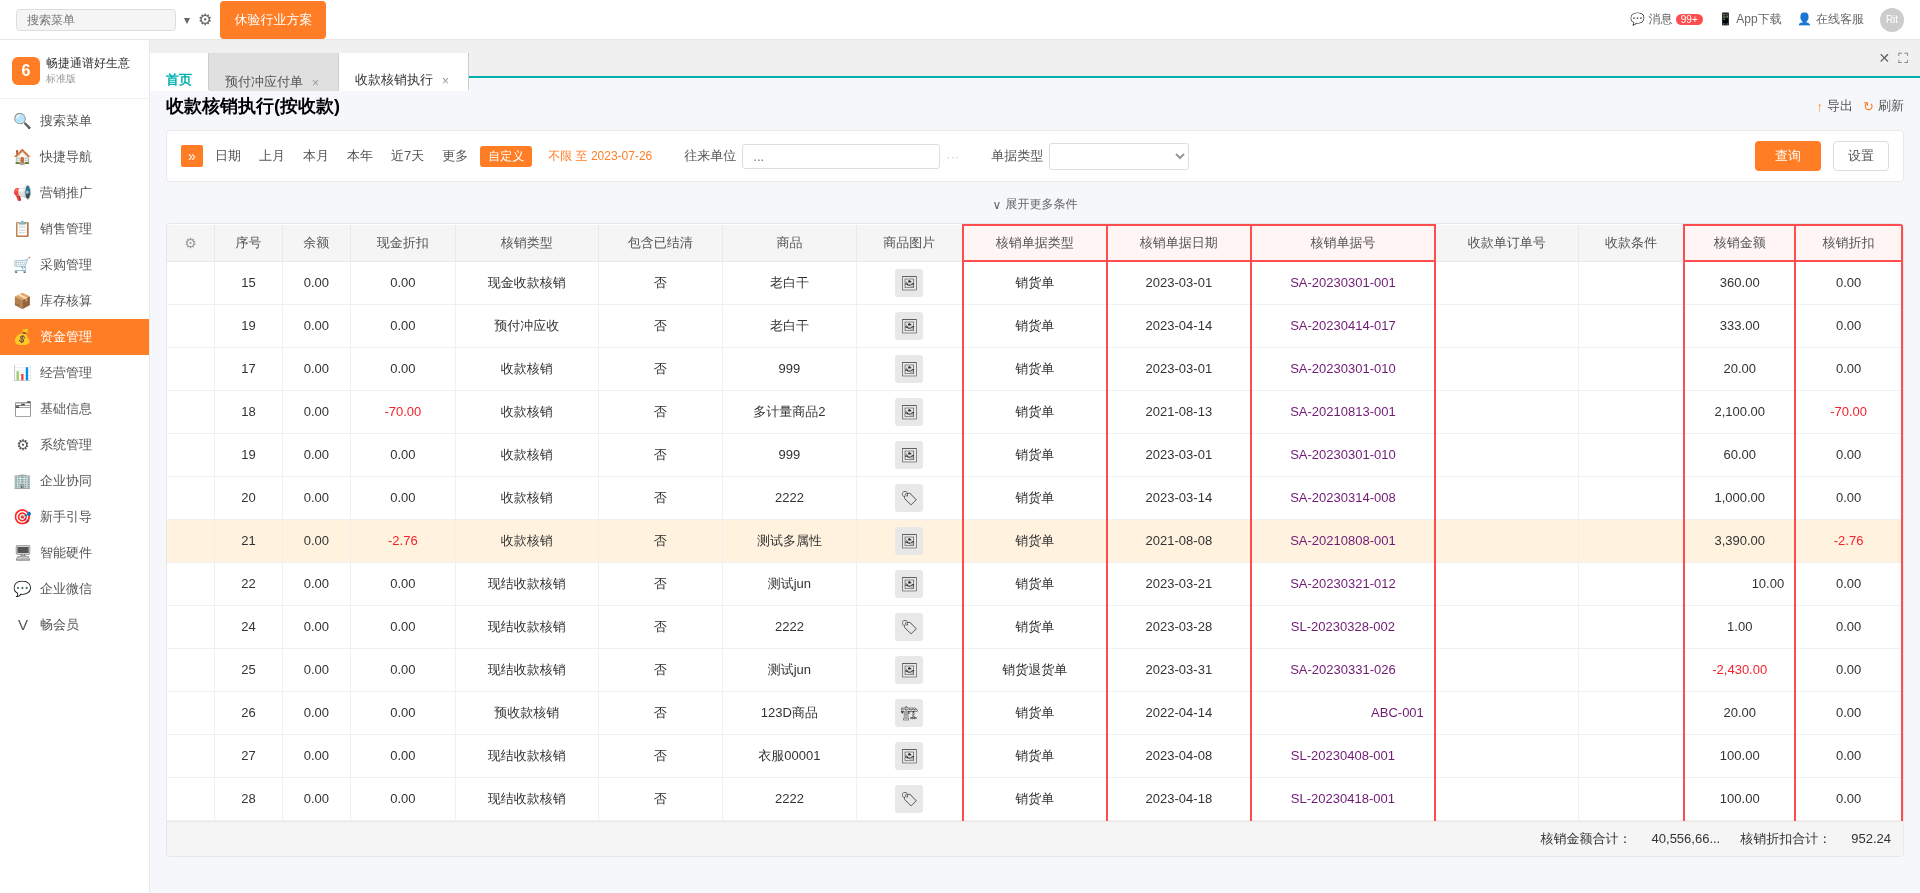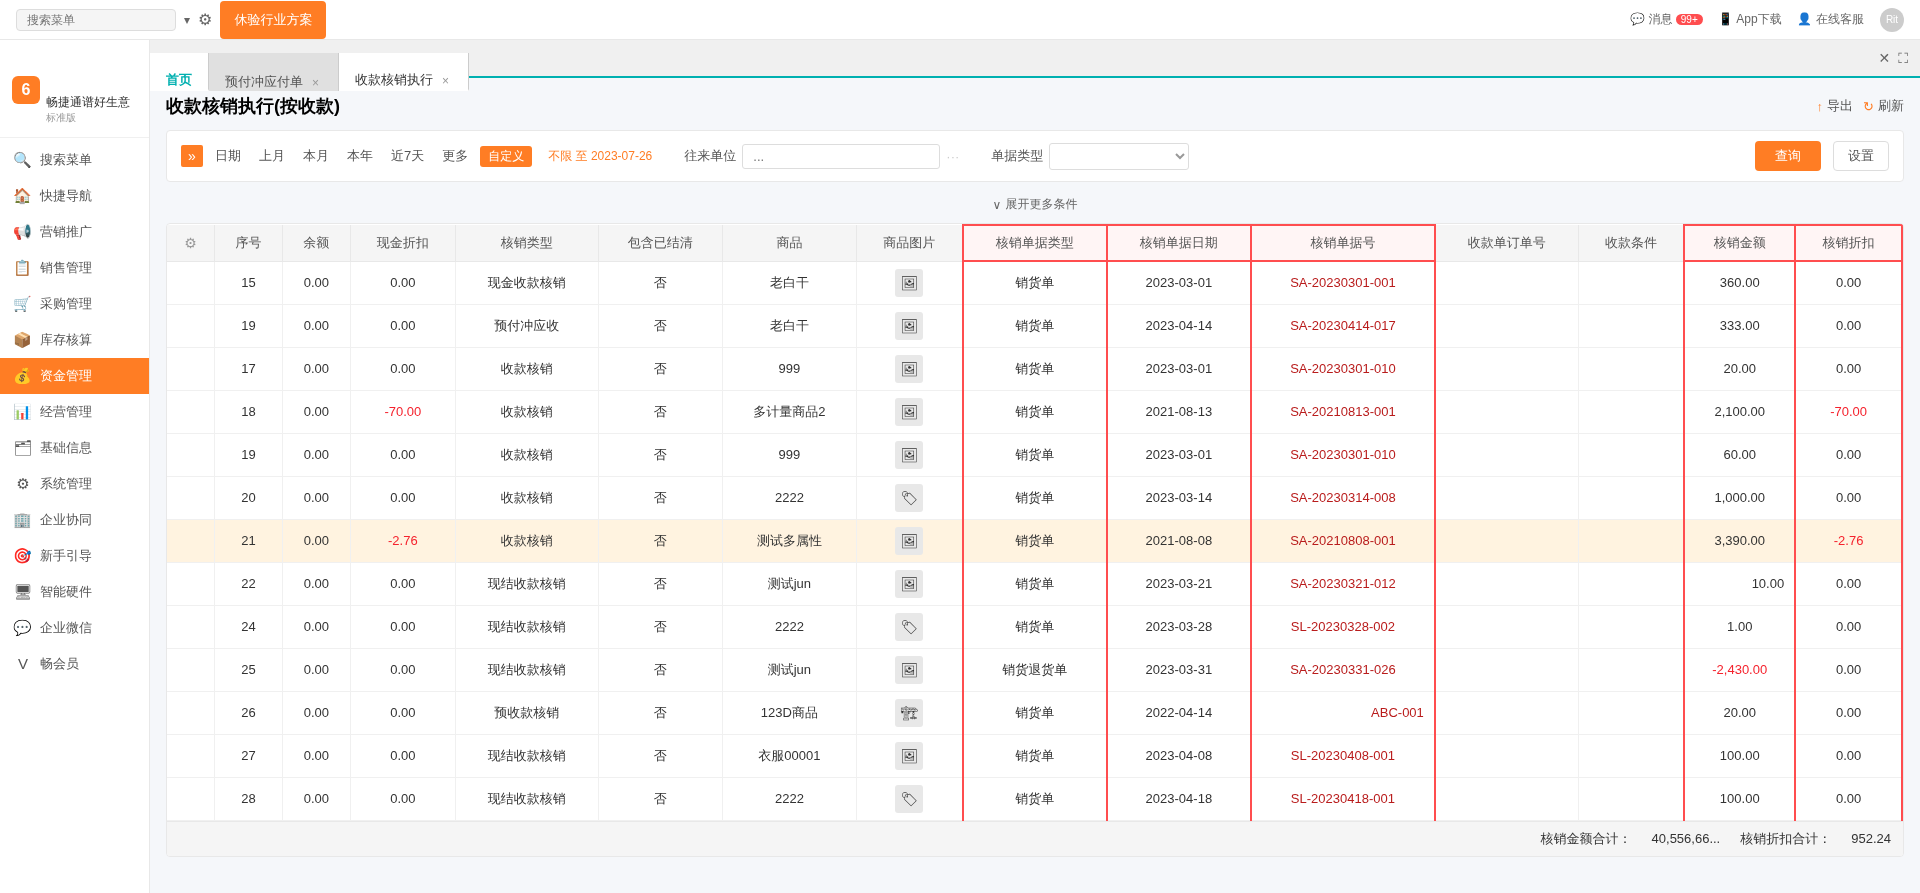--- a/index.html
+++ b/index.html
@@ -62,21 +62,21 @@
       flex-direction: column;
       padding: 8px 0;
     }
     .sidebar-logo {
       display: flex; align-items: center; gap: 6px;
       padding: 8px 12px 12px;
       border-bottom: 1px solid #f0f0f0;
       margin-bottom: 4px;
     }
     .logo-icon { width: 28px; height: 28px; background: #ff7d24; border-radius: 6px; display: flex; align-items: center; justify-content: center; color: #fff; font-size: 16px; font-weight: bold; }
-    .logo-text { font-size: 12px; color: #333; line-height: 1.3; margin-top: 39px; }
+    .logo-text { font-size: 12px; color: #333; line-height: 1.3; }
     .logo-badge { font-size: 10px; color: #999; }
 
     .sidebar-item {
       display: flex; align-items: center; gap: 8px;
       padding: 9px 14px;
       cursor: pointer;
       color: #555;
       font-size: 13px;
       border-radius: 0;
       transition: background 0.2s;
@@ -176,21 +176,21 @@
     tbody tr.highlighted { background: #fff3e0; }
     tbody td {
       padding: 7px 10px;
       text-align: center;
       font-size: 13px;
       color: #333;
       border-right: 1px solid #f0f0f0;
       white-space: nowrap;
     }
     tbody td:last-child { border-right: none; }
-    tbody td.text-link { color: #b91c1c; cursor: pointer; }
+    tbody td.text-link { color: #701a75; cursor: pointer; }
     .settings-col-icon { color: #999; cursor: pointer; font-size: 14px; }
 
     
     .table-footer {
       background: #f5f5f5;
       padding: 8px 12px;
       display: flex;
       align-items: center;
       justify-content: flex-end;
       gap: 20px;

